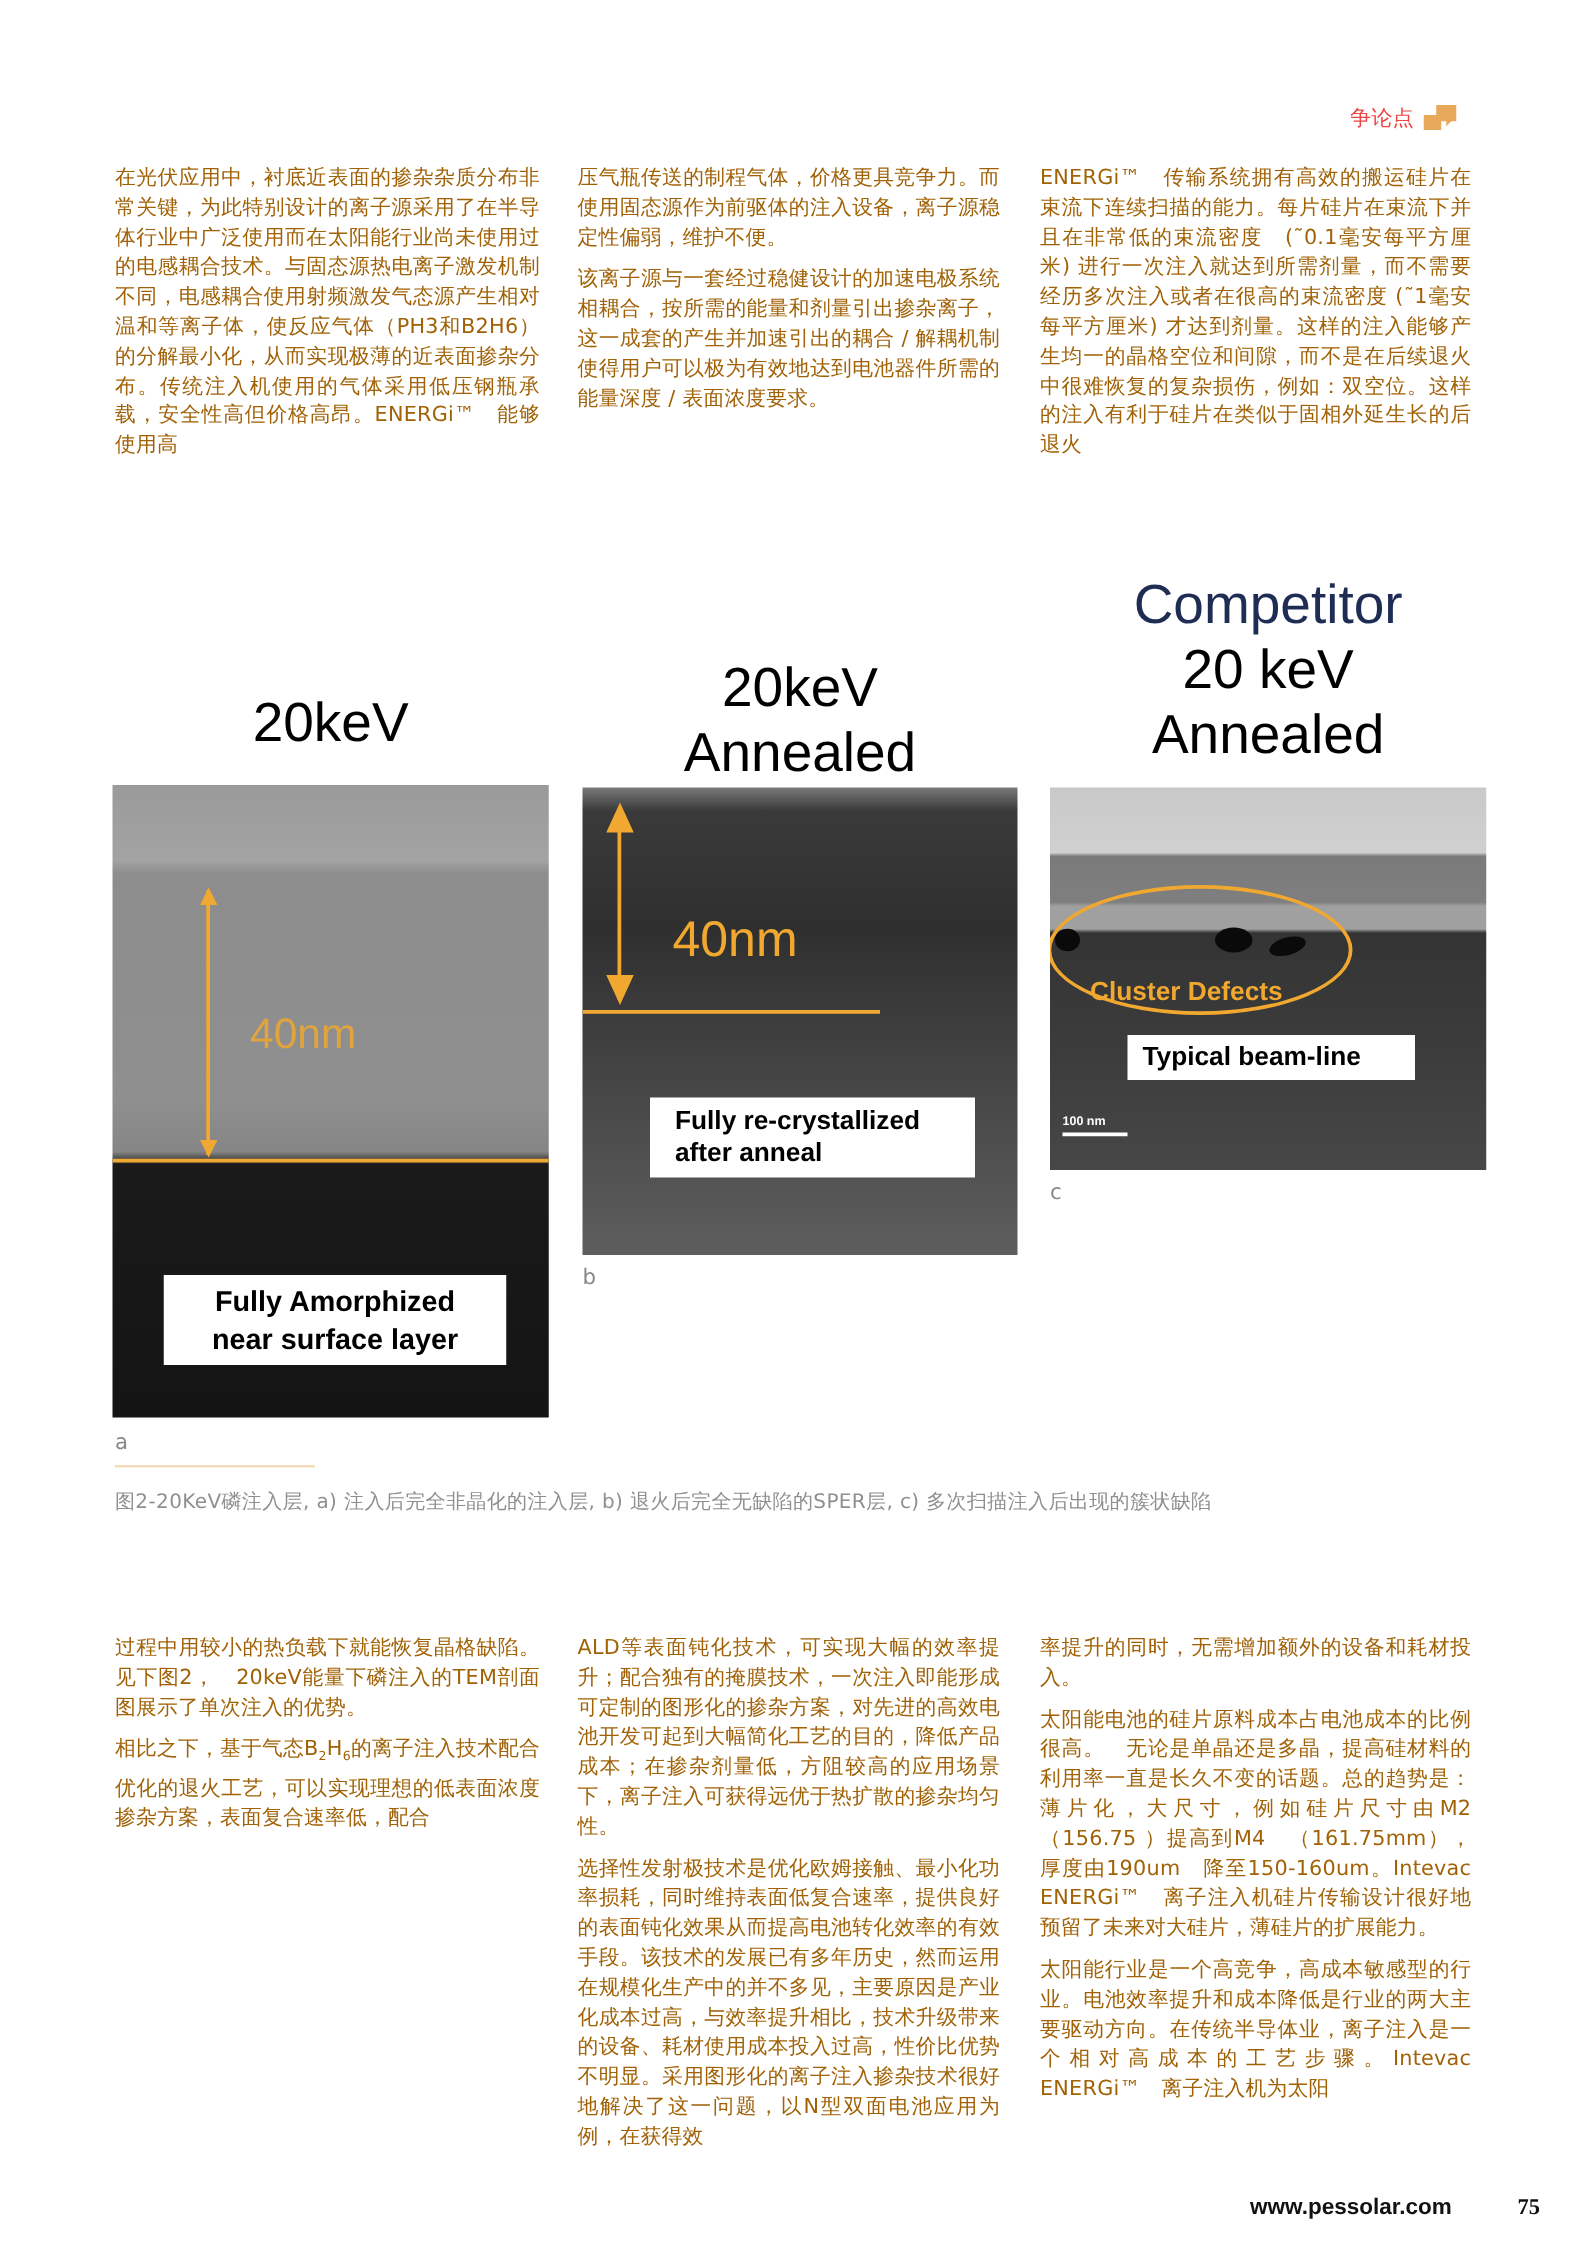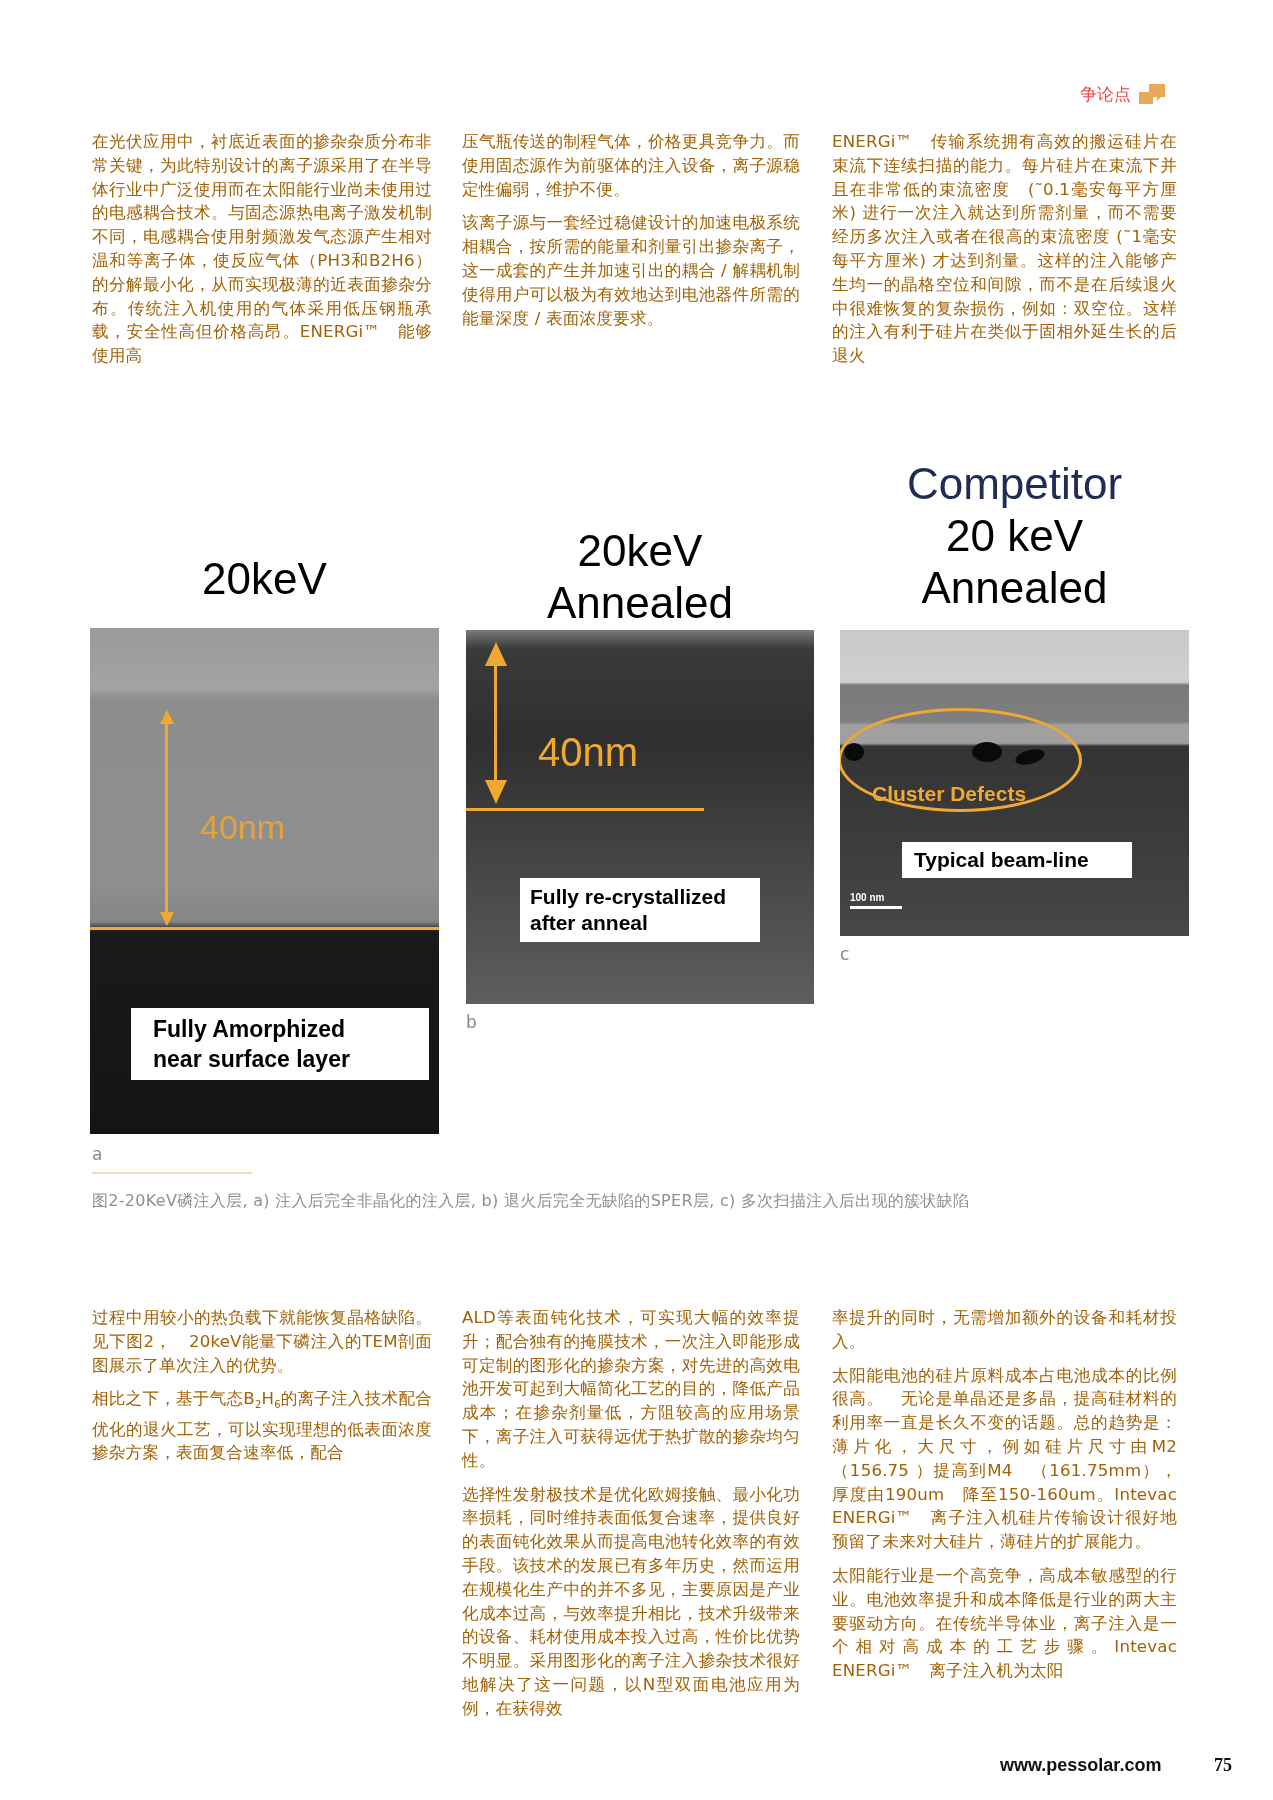--- a/index.html
+++ b/index.html
@@ -80,47 +80,47 @@
   <div>20 keV</div>
   <div>Annealed</div>
 </div>
 
 <div class="panel panel-a">
   <div class="orange" style="left:75px; top:84px; width:3px; height:212px;"></div>
   <div style="position:absolute; left:70px; top:82px; width:0; height:0; border-left:7px solid transparent; border-right:7px solid transparent; border-bottom:14px solid #f0a830;"></div>
   <div style="position:absolute; left:70px; top:284px; width:0; height:0; border-left:7px solid transparent; border-right:7px solid transparent; border-top:14px solid #f0a830;"></div>
   <div class="orange" style="left:0; top:299px; width:349px; height:3px;"></div>
   <div class="orange-text" style="left:110px; top:180px; font-size:34px; opacity:0.85;">40nm</div>
-  <div class="label-box" style="left:41px; top:380px; width:254px; padding:6px 22px; font-size:23px; line-height:30px;">
+  <div class="label-box" style="left:41px; top:392px; width:254px; padding:6px 10px; font-size:23px; line-height:30px;text-align:center;">
     <div>Fully Amorphized</div>
     <div>near surface layer</div>
   </div>
 </div>
 <div class="panel-letter" style="left:92px; top:1144px;">a</div>
 
 <div class="panel panel-b">
   <div class="orange" style="left:28px; top:20px; width:3px; height:150px;"></div>
   <div style="position:absolute; left:19px; top:12px; width:0; height:0; border-left:11px solid transparent; border-right:11px solid transparent; border-bottom:24px solid #f0a830;"></div>
   <div style="position:absolute; left:19px; top:150px; width:0; height:0; border-left:11px solid transparent; border-right:11px solid transparent; border-top:24px solid #f0a830;"></div>
   <div class="orange" style="left:0; top:178px; width:238px; height:3px;"></div>
   <div class="orange-text" style="left:72px; top:100px; font-size:40px;">40nm</div>
-  <div class="label-box" style="left:54px; top:248px; width:220px; padding:6px 10px; font-size:21px; line-height:26px;">
+  <div class="label-box" style="left:54px; top:248px; width:220px; padding:6px 20px; font-size:21px; line-height:26px;">
     <div>Fully re-crystallized</div>
     <div>after anneal</div>
   </div>
 </div>
 <div class="panel-letter" style="left:466px; top:1012px;">b</div>
 
 <div class="panel panel-c">
   <div style="position:absolute; left:-2px; top:78px; width:238px; height:98px; border:3px solid #f0a830; border-radius:50%;"></div>
   <div style="position:absolute; left:4px; top:113px; width:20px; height:18px; background:#0a0a0a; border-radius:50%;"></div>
   <div style="position:absolute; left:132px; top:112px; width:30px; height:20px; background:#0a0a0a; border-radius:50%;"></div>
   <div style="position:absolute; left:175px; top:120px; width:30px; height:14px; background:#0a0a0a; border-radius:50%; transform:rotate(-15deg);"></div>
   <div class="orange-text" style="left:32px; top:152px; font-size:21px; font-weight:bold;">Cluster Defects</div>
-  <div class="label-box" style="left:62px; top:212px; width:206px; padding:6px 12px; font-size:21px; line-height:24px;">
+  <div class="label-box" style="left:62px; top:198px; width:206px; padding:6px 12px; font-size:21px; line-height:24px;">
     <div>Typical beam-line</div>
   </div>
   <div style="position:absolute; left:10px; top:262px; color:#fff; font-size:10px; font-family:'Liberation Sans', sans-serif; font-weight:bold;">100 nm</div>
   <div style="position:absolute; left:10px; top:276px; width:52px; height:3px; background:#fff;"></div>
 </div>
 <div class="panel-letter" style="left:840px; top:944px;">c</div>
 
 <div class="rule"></div>
 <div class="caption">图2-20KeV磷注入层, a) 注入后完全非晶化的注入层, b) 退火后完全无缺陷的SPER层, c) 多次扫描注入后出现的簇状缺陷</div>
 

